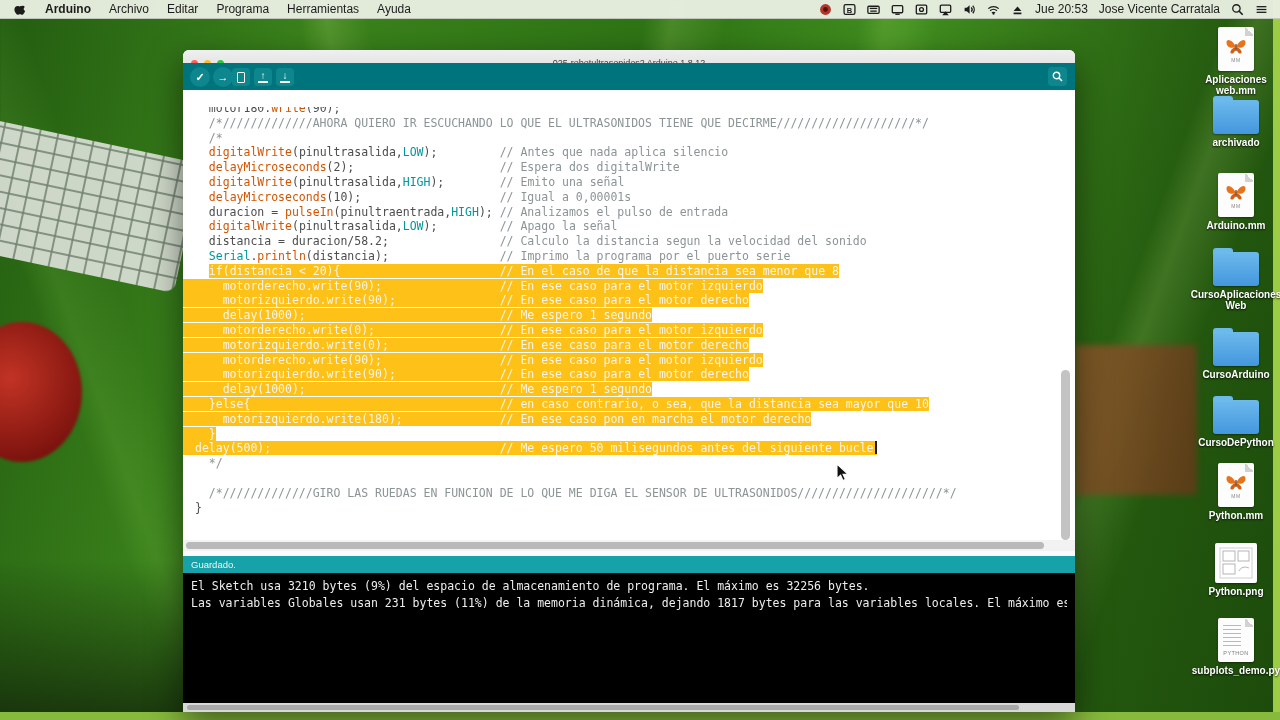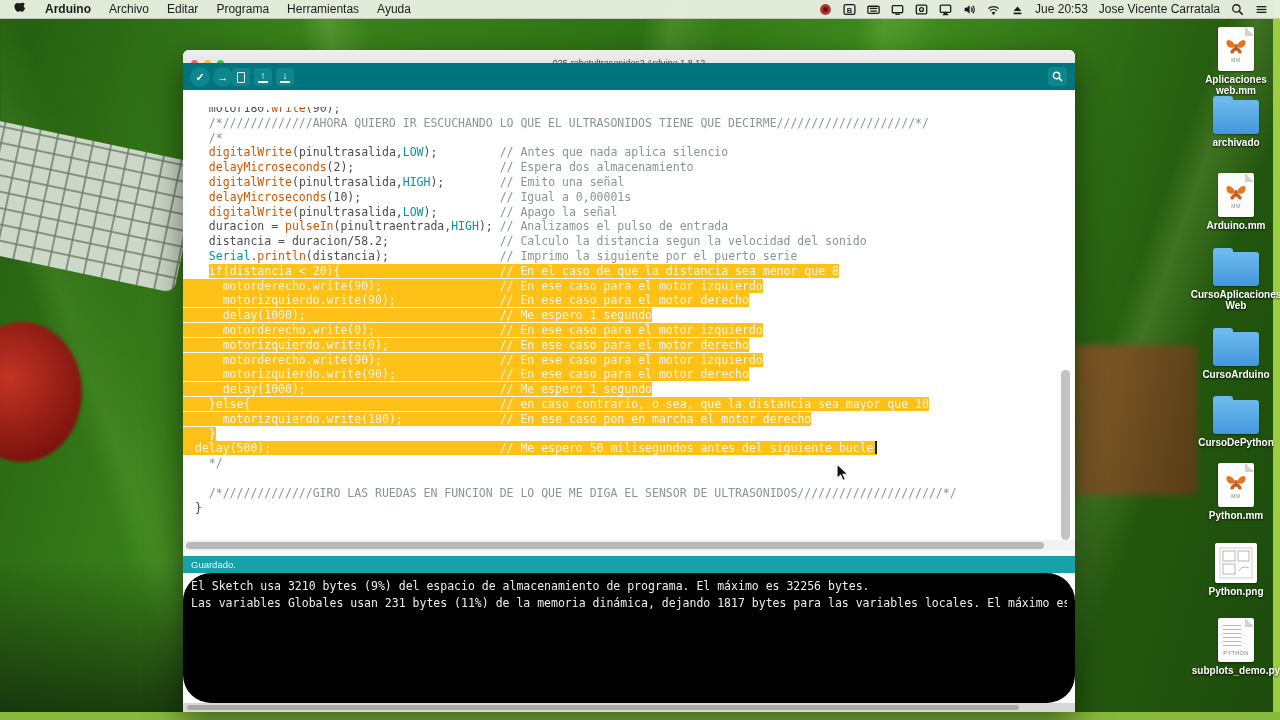--- a/index.html
+++ b/index.html
@@ -26,21 +26,21 @@
     background:linear-gradient(100deg,#8a5a2b,#5e3a18); filter:blur(3px); opacity:.9; }
   .dark-bl { position:absolute; left:0; top:560px; width:185px; height:160px;
     background:linear-gradient(180deg,rgba(20,40,10,.0),rgba(15,30,8,.75)); }
   .edge-r { position:absolute; right:0; top:0; width:7px; height:720px; background:#9ccc43; }
   .edge-b { position:absolute; left:0; top:712px; width:1280px; height:8px; background:#86b93c; }
 
   
   .menubar { position:absolute; left:0; top:0; width:1280px; height:19px;
     background:rgba(233,239,226,.96); display:flex; align-items:center; font-size:12px; color:#1c1c1c;
     border-bottom:1px solid rgba(0,0,0,.15); z-index:40; }
-  .mb-left { display:flex; align-items:flex-start; }
+  .mb-left { display:flex; align-items:center; }
   .mb-apple { margin:0 10px 0 14px; display:flex; }
   .mb-item { padding:0 9px; line-height:19px; }
   .mb-item.app { font-weight:bold; }
   .mb-right { margin-left:auto; display:flex; align-items:center; gap:11px; padding-right:12px; }
   .mb-right .st-icon { display:flex; align-items:center; }
   .mb-clock,.mb-user { font-size:12px; white-space:nowrap; }
 
   
   .window { position:absolute; left:183px; top:50px; width:892px; height:662px;
     border-radius:6px 6px 0 0; box-shadow:0 12px 34px rgba(0,0,0,.5); overflow:hidden; background:#fff; z-index:20; }
@@ -83,21 +83,21 @@
     background:#c3c3c3; border-radius:5px; }
 
   .hscroll { position:absolute; left:0; top:490px; width:100%; height:11px; background:#f2f2f2; }
   .hscroll .thumb { position:absolute; left:3px; top:2px; width:858px; height:7px; background:#b9b9b9; border-radius:4px; }
   .gapline { position:absolute; left:0; top:501px; width:100%; height:5px; background:#fbfbfb; }
 
   .statusbar { position:absolute; left:0; top:506px; width:100%; height:17px; background:#17a1a8;
     color:#eef7f7; font-size:9.5px; line-height:17px; padding-left:8px; }
 
   .console { position:absolute; left:0; top:523px; width:100%; height:130px; background:#000;
-    padding:5px 8px;border-radius:28px; }
+    padding:5px 8px; }
   .console .cline { font-family:"DejaVu Sans Mono",monospace; font-size:11.5px; line-height:17px;
     color:#ededed; white-space:pre; overflow:hidden; }
 
   .bottombar { position:absolute; left:0; top:653px; width:100%; height:9px; background:#d8d8d8; }
   .bottombar .thumb { position:absolute; left:4px; top:2px; width:832px; height:5px; background:#a8a8a8; border-radius:3px; }
 
   
   .dicon { position:absolute; width:96px; left:1188px; display:flex; flex-direction:column; align-items:center; }
   .dlabel { margin-top:3px; font-size:10px; font-weight:bold; color:#fff; text-align:center; line-height:11px;
     text-shadow:0 1px 2px rgba(0,0,0,.85); }
@@ -340,27 +340,27 @@
     <div class="tab"><span>025-robotultrasonidos2</span></div>
     <div class="tab-dd"><span>▾</span></div>
   </div>
 
   <div class="editor">
     <div class="code-pane" id="code">
         <div class="code-line">  motor180.<span class="fn">write</span>(90);</div>
         <div class="code-line"><span class="cm">  /*/////////////AHORA QUIERO IR ESCUCHANDO LO QUE EL ULTRASONIDOS TIENE QUE DECIRME////////////////////*/</span></div>
         <div class="code-line"><span class="cm">  /*</span></div>
         <div class="code-line">  <span class="fn">digitalWrite</span>(pinultrasalida,<span class="kw">LOW</span>);         <span class="cm">// Antes que nada aplica silencio</span></div>
-        <div class="code-line">  <span class="fn">delayMicroseconds</span>(2);                     <span class="cm">// Espera dos almacenamiento</span></div>
+        <div class="code-line">  <span class="fn">delayMicroseconds</span>(2);                     <span class="cm">// Espera dos digitalWrite</span></div>
         <div class="code-line">  <span class="fn">digitalWrite</span>(pinultrasalida,<span class="kw">HIGH</span>);        <span class="cm">// Emito una señal</span></div>
         <div class="code-line">  <span class="fn">delayMicroseconds</span>(10);                    <span class="cm">// Igual a 0,00001s</span></div>
+        <div class="code-line">  duracion = <span class="fn">pulseIn</span>(pinultraentrada,<span class="kw">HIGH</span>); <span class="cm">// Analizamos el pulso de entrada</span></div>
         <div class="code-line">  <span class="fn">digitalWrite</span>(pinultrasalida,<span class="kw">LOW</span>);         <span class="cm">// Apago la señal</span></div>
-        <div class="code-line">  duracion = <span class="fn">pulseIn</span>(pinultraentrada,<span class="kw">HIGH</span>); <span class="cm">// Analizamos el pulso de entrada</span></div>
         <div class="code-line">  distancia = duracion/58.2;                <span class="cm">// Calculo la distancia segun la velocidad del sonido</span></div>
-        <div class="code-line">  <span class="kw">Serial</span>.<span class="fn">println</span>(distancia);                <span class="cm">// Imprimo la siguiente por el puerto serie</span></div>
+        <div class="code-line">  <span class="kw">Serial</span>.<span class="fn">println</span>(distancia);                <span class="cm">// Imprimo la programa por el puerto serie</span></div>
         <div class="code-line">  <span class="sel">if(distancia &lt; 20){                       <span class="cm">// En el caso de que la distancia sea menor que 8</span></span></div>
         <div class="code-line"><span class="sel flush">    motorderecho.<span class="fn">write</span>(90);                 <span class="cm">// En ese caso para el motor izquierdo</span></span></div>
         <div class="code-line"><span class="sel flush">    motorizquierdo.<span class="fn">write</span>(90);               <span class="cm">// En ese caso para el motor derecho</span></span></div>
         <div class="code-line"><span class="sel flush">    <span class="fn">delay</span>(1000);                            <span class="cm">// Me espero 1 segundo</span></span></div>
         <div class="code-line"><span class="sel flush">    motorderecho.<span class="fn">write</span>(0);                  <span class="cm">// En ese caso para el motor izquierdo</span></span></div>
         <div class="code-line"><span class="sel flush">    motorizquierdo.<span class="fn">write</span>(0);                <span class="cm">// En ese caso para el motor derecho</span></span></div>
         <div class="code-line"><span class="sel flush">    motorderecho.<span class="fn">write</span>(90);                 <span class="cm">// En ese caso para el motor izquierdo</span></span></div>
         <div class="code-line"><span class="sel flush">    motorizquierdo.<span class="fn">write</span>(90);               <span class="cm">// En ese caso para el motor derecho</span></span></div>
         <div class="code-line"><span class="sel flush">    <span class="fn">delay</span>(1000);                            <span class="cm">// Me espero 1 segundo</span></span></div>
         <div class="code-line"><span class="sel flush">  }else{                                    <span class="cm">// en caso contrario, o sea, que la distancia sea mayor que 10</span></span></div>

